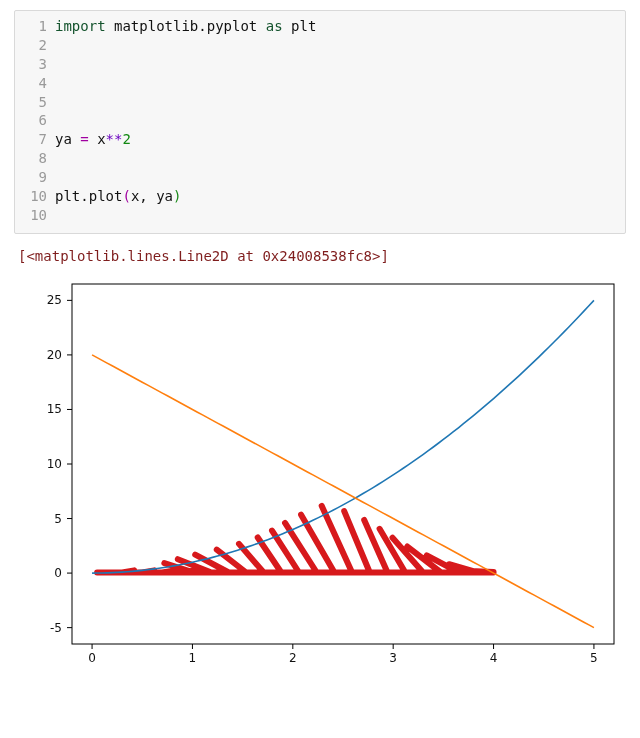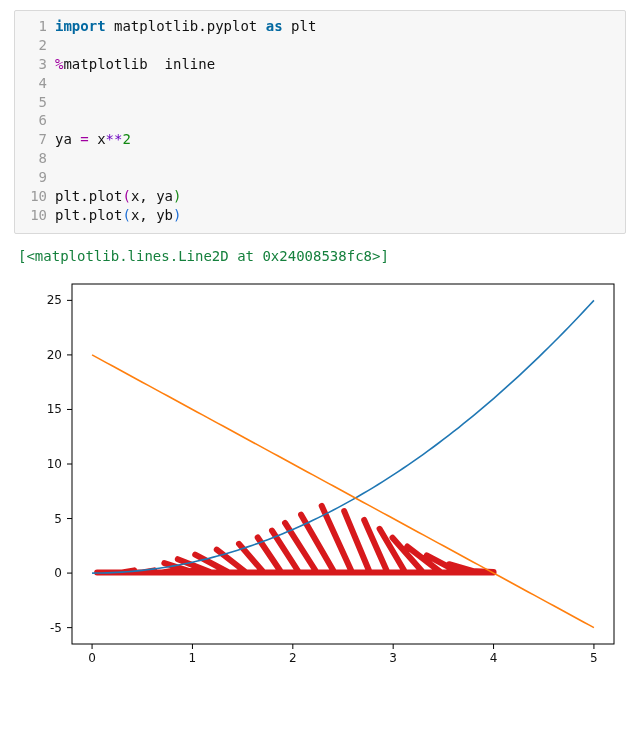--- a/index.html
+++ b/index.html
@@ -16,33 +16,33 @@
   .code-line{display:flex;}
   .gutter{
     width:32px;
     text-align:right;
     color:#9a9a9a;
     padding-right:8px;
     flex:0 0 auto;
     user-select:none;
   }
   .code{white-space:pre;}
-  .tok-kw{color:#0369a1;font-weight:bold;}
+  .tok-kw{color:#14532d;font-weight:normal;}
   .tok-mag{color:#a000a0;}
   .tok-num{color:#118811;}
   .tok-op{color:#a000a0;}
   .tok-par-g{color:#1a8a1a;}  
   .tok-par-p{color:#a000a0;}  
   .tok-par-b{color:#1e6fd6;}  
   .tok-star{color:#6a00c0;}
   
   .out-text{
     font-family:Consolas,Menlo,"DejaVu Sans Mono",monospace;
     font-size:14px;
-    color:#15803d;
+    color:#7f1d1d;
     margin:14px 0 10px 4px;
     white-space:pre;
   }
   
   .chart-wrap{margin-top:4px;}
   svg{display:block;}
   .mpl-border{fill:none;stroke:#000;stroke-width:1;}
   .tick{stroke:#000;stroke-width:1;}
   .tick-label{font:12px "DejaVu Sans",Arial,sans-serif;fill:#111;}
   .series-a{fill:none;stroke:#1f77b4;stroke-width:1.6;}
@@ -57,21 +57,20 @@
   <div id="code-lines">
         <div class="code-line">
           <div class="gutter">1</div>
           <div class="code"><span class="tok-kw">import</span><span> matplotlib.pyplot </span><span class="tok-kw">as</span><span> plt</span></div>
         </div>
         <div class="code-line">
           <div class="gutter">2</div>
         </div>
         <div class="code-line">
           <div class="gutter">3</div>
-          <div class="code"><span class="tok-mag">%</span><span>matplotlib  inline</span></div>
         </div>
         <div class="code-line">
           <div class="gutter">4</div>
         </div>
         <div class="code-line">
           <div class="gutter">5</div>
           <div class="code"><span> </span></div>
         </div>
         <div class="code-line">
           <div class="gutter">6</div>
@@ -86,21 +85,20 @@
         <div class="code-line">
           <div class="gutter">9</div>
           <div class="code"><span> </span></div>
         </div>
         <div class="code-line">
           <div class="gutter">10</div>
           <div class="code"><span>plt.plot</span><span class="tok-par-p">(</span><span>x, ya</span><span class="tok-par-g">)</span></div>
         </div>
         <div class="code-line">
           <div class="gutter">10</div>
-          <div class="code"><span>plt.plot</span><span class="tok-par-b">(</span><span>x, yb</span><span class="tok-par-b">)</span></div>
         </div>
       </div>
 </div>
 
 <div class="out-text">[&lt;matplotlib.lines.Line2D at 0x24008538fc8&gt;]</div>
 
 <div class="chart-wrap">
   <svg id="chart-svg" width="610" height="400" viewBox="0 0 610 400">
     <rect id="plot-border" class="mpl-border" x="58" y="10" width="542" height="360"></rect>
     <g id="xtick-group">

